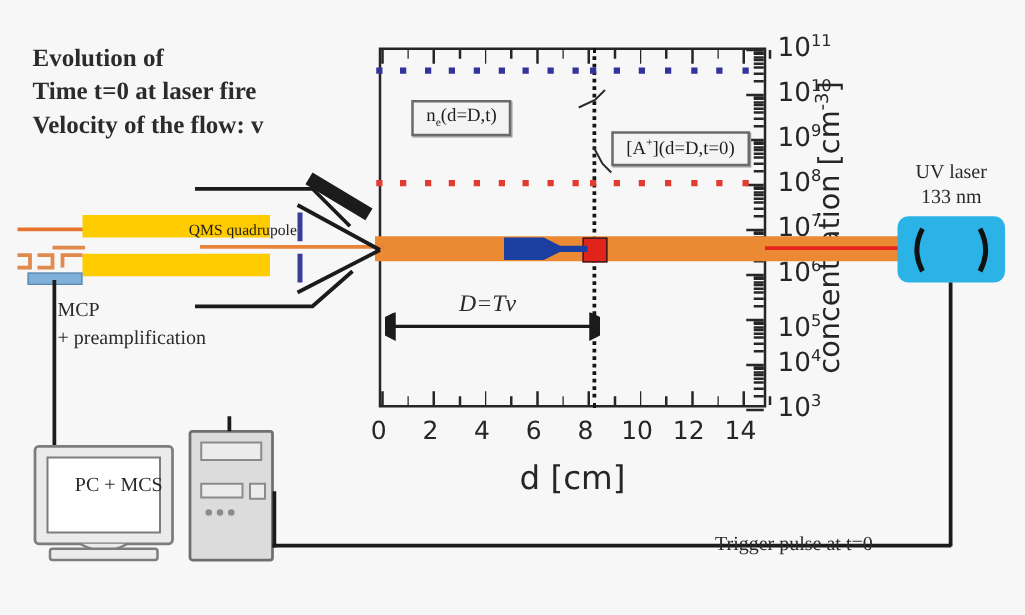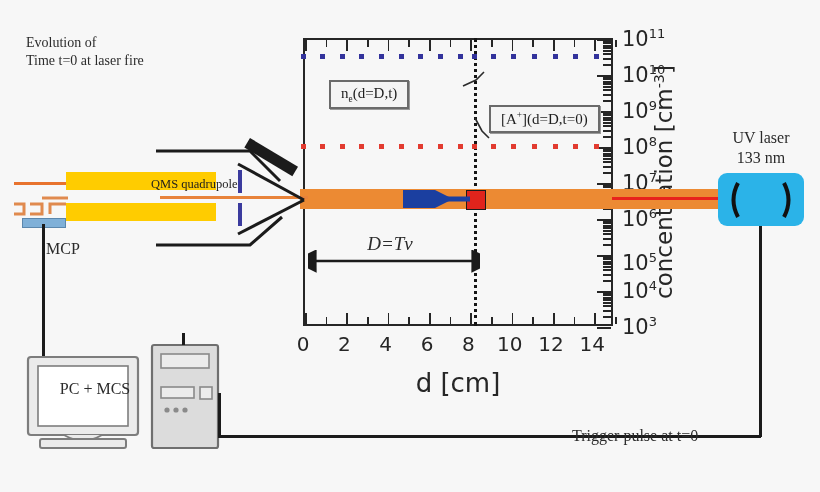--- a/index.html
+++ b/index.html
@@ -2,21 +2,21 @@
 <html><head>
 <meta charset="utf-8">
 <style>
   html,body{margin:0;padding:0;background:#f7f7f7;}
   body{width:820px;height:492px;position:relative;overflow:hidden;
        font-family:"Liberation Serif",serif;color:#2b2b2b;}
   .abs{position:absolute;}
   .nosel{user-select:none;}
 
   
-  #desc{left:26px;top:34px;width:270px;line-height:1.32;font-size:14px;}
+  #desc{left:26px;top:34px;width:270px;line-height:1.32;font-size:20px;font-weight:bold;}
   #desc .ln{white-space:nowrap;}
   #desc .bul{padding-left:22px;}
   #desc .bul::before{content:"\2022";position:absolute;margin-left:-13px;}
   sup.s{font-size:.62em;vertical-align:super;}
   sub.s{font-size:.62em;vertical-align:sub;}
 
   
   #plot{left:303px;top:38px;width:310px;height:288px;
         border-left:2.5px solid #262626;border-top:2.5px solid #262626;
         border-right:2.5px solid #262626;border-bottom:2.5px solid #262626;
@@ -85,20 +85,21 @@
   #trig{left:572px;top:427px;font-size:16px;}
 
   .wire{position:absolute;background:#1b1b1b;}
 </style>
 </head>
 <body>
 
 <div class="abs nosel" id="desc">
   <div class="ln">Evolution of</div>
   <div class="ln">Time t=0 at laser fire</div>
+  <div class="ln">Velocity of the flow: v</div>
 </div>
 
 <div class="abs" id="plot">
     <div class="xtick maj" style="left: 0px;"></div>
     <div class="xtick-b maj" style="left: 0px;"></div>
     <div class="xtick min" style="left: 20.6667px;"></div>
     <div class="xtick-b min" style="left: 20.6667px;"></div>
     <div class="xtick maj" style="left: 41.3333px;"></div>
     <div class="xtick-b maj" style="left: 41.3333px;"></div>
     <div class="xtick min" style="left: 62px;"></div>
@@ -315,20 +316,21 @@
 <svg class="abs" style="left:12px;top:178px;" width="60" height="42">
   <path d="M2 26 h10 v10 h-10" stroke="#e08a4e" stroke-width="3" fill="none"></path>
   <path d="M18 26 h12 v10 h-12" stroke="#e08a4e" stroke-width="3" fill="none"></path>
   <path d="M38 36 v-10 h16" stroke="#e08a4e" stroke-width="3" fill="none"></path>
   <path d="M30 20 h26" stroke="#e08a4e" stroke-width="3" fill="none"></path>
 </svg>
 <div class="abs" style="left:22px;top:218px;width:42px;height:8px;background:#7fb0d8;border:1.4px solid #5b87ad;"></div>
 <div class="wire" style="left:42px;top:224px;width:3px;height:150px;"></div>
 <div class="abs nosel" id="mcp">
   <div>MCP</div>
+  <div>+ preamplification</div>
 </div>
 
 <div class="abs" id="laser"></div>
 <svg class="abs" style="left:726px;top:181px;" width="70" height="38">
   <path d="M12 2 Q3 19 12 36" stroke="#111" stroke-width="4" fill="none"></path>
   <path d="M58 2 Q67 19 58 36" stroke="#111" stroke-width="4" fill="none"></path>
 </svg>
 <div class="abs nosel" id="laserTxt">
   <div>UV laser</div>
   <div>133 nm</div>

